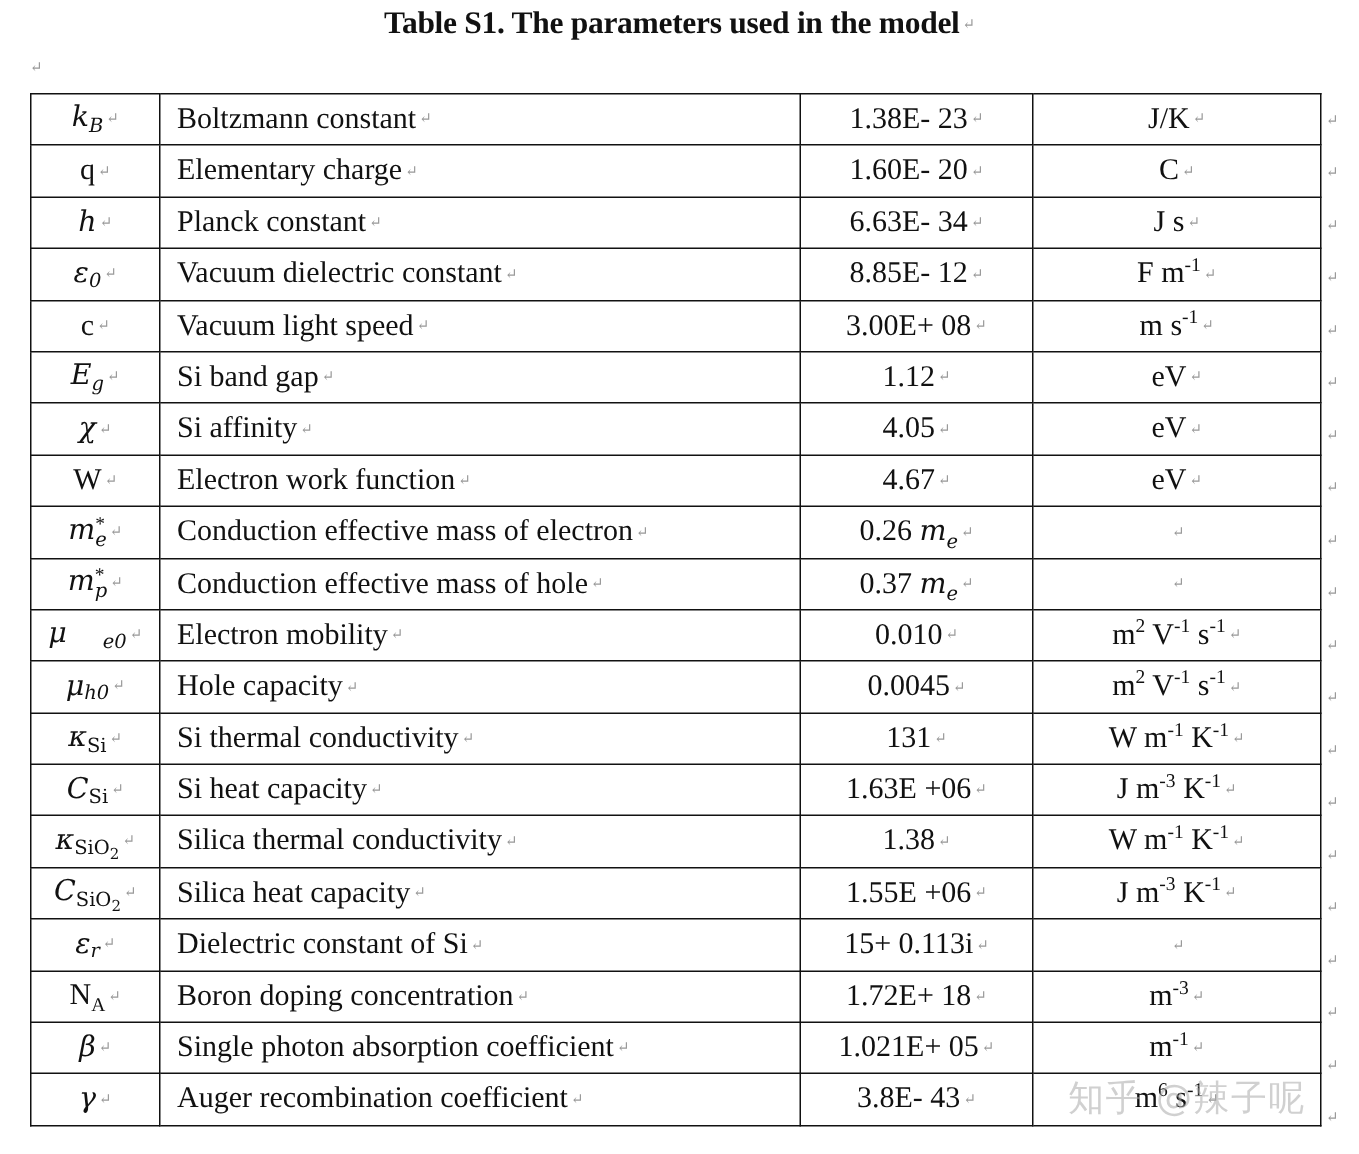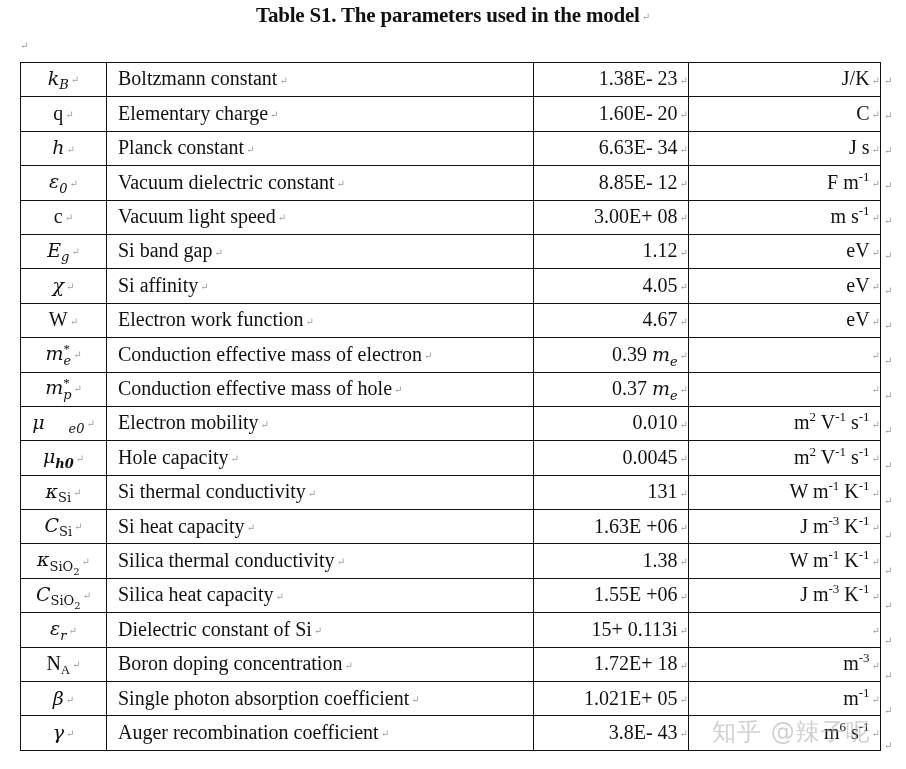--- a/index.html
+++ b/index.html
@@ -7,21 +7,21 @@
          font-family: "Liberation Serif", "DejaVu Serif", serif; color: #111; }
   .title { position: absolute; top: 2px; left: 0; width: 906px; text-align: center;
            font-weight: bold; font-size: 21px; line-height: 26px; letter-spacing: -0.2px; }
   .pm { color: #9a9a9a; font-size: 10px; font-weight: normal; margin-left: 2px; vertical-align: middle; }
   .para-mark { position: absolute; left: 20px; top: 40px; color: #9a9a9a; font-size: 10px; }
   table.params { position: absolute; left: 20px; top: 62px; border-collapse: collapse; table-layout: fixed; }
   table.params td { border: 1.5px solid #111; height: 33.4px; padding: 0; font-size: 20px; line-height: 20px; vertical-align: middle; white-space: nowrap; }
   col.c1 { width: 86px; } col.c2 { width: 427px; } col.c3 { width: 155px; } col.c4 { width: 192px; }
   td.sym { text-align: center; }
   td.desc { padding-left: 11px !important; text-align: left; }
-  td.val, td.unit { text-align: right; }
+  td.val, td.unit { text-align: center; }
   .math { font-family: "DejaVu Serif", serif; font-style: italic; font-size: 19px; }
   .up { font-style: normal; }
   sub, sup { font-size: 13px; line-height: 0; }
   .row-mark { position: absolute; left: 884px; color: #9a9a9a; font-size: 10px; }
   .watermark { position: absolute; left: 712px; top: 716px; font-size: 24px; color: rgba(170,170,170,0.55);
                font-family: "DejaVu Sans", sans-serif; letter-spacing: 1px; pointer-events: none; }
 </style>
 </head>
 <body>
 
@@ -80,37 +80,37 @@
       </tr>
       <tr>
         <td class="sym"><span>W</span><span class="pm">↵</span></td>
         <td class="desc"><span>Electron work function</span><span class="pm">↵</span></td>
         <td class="val"><span>4.67</span><span class="pm">↵</span></td>
         <td class="unit"><span>eV</span><span class="pm">↵</span></td>
       </tr>
       <tr>
         <td class="sym"><span class="math">m</span><span style="display: inline-block; vertical-align: middle; line-height: 12px; text-align: left;"><sup class="up" style="display: block; line-height: 12px;">*</sup><sub class="" style="font-style: italic; display: block; line-height: 12px; font-family: &quot;DejaVu Serif&quot;, serif;">e</sub></span><span class="pm">↵</span></td>
         <td class="desc"><span>Conduction effective mass of electron</span><span class="pm">↵</span></td>
-        <td class="val"><span>0.39 </span><span class="math">m</span><sub style="font-style: italic; font-family: &quot;DejaVu Serif&quot;, serif;">e</sub><span class="pm">↵</span></td>
+        <td class="val"><span>0.26 </span><span class="math">m</span><sub style="font-style: italic; font-family: &quot;DejaVu Serif&quot;, serif;">e</sub><span class="pm">↵</span></td>
         <td class="unit"><span></span><span class="pm">↵</span></td>
       </tr>
       <tr>
         <td class="sym"><span class="math">m</span><span style="display: inline-block; vertical-align: middle; line-height: 12px; text-align: left;"><sup class="up" style="display: block; line-height: 12px;">*</sup><sub class="" style="font-style: italic; display: block; line-height: 12px; font-family: &quot;DejaVu Serif&quot;, serif;">p</sub></span><span class="pm">↵</span></td>
         <td class="desc"><span>Conduction effective mass of hole</span><span class="pm">↵</span></td>
         <td class="val"><span>0.37 </span><span class="math">m</span><sub style="font-style: italic; font-family: &quot;DejaVu Serif&quot;, serif;">e</sub><span class="pm">↵</span></td>
         <td class="unit"><span></span><span class="pm">↵</span></td>
       </tr>
       <tr>
         <td class="sym"><span class="math">μ</span><span style="display: inline-block; vertical-align: middle; line-height: 12px; text-align: right; margin-left: 24px;"><sub class="" style="font-style: italic; display: block; line-height: 12px; font-family: &quot;DejaVu Serif&quot;, serif; margin-top: 10px;">e0</sub></span><span class="pm">↵</span></td>
         <td class="desc"><span>Electron mobility</span><span class="pm">↵</span></td>
         <td class="val"><span>0.010</span><span class="pm">↵</span></td>
         <td class="unit"><span>m<sup>2</sup> V<sup>-1</sup> s<sup>-1</sup></span><span class="pm">↵</span></td>
       </tr>
       <tr>
-        <td class="sym"><span class="math">μ</span><span style="display: inline-block; vertical-align: middle; line-height: 12px; text-align: center; font-weight: bold;"><sub class="" style="font-style: italic; display: block; line-height: 12px; font-family: &quot;DejaVu Serif&quot;, serif; margin-top: 10px;">h0</sub></span><span class="pm">↵</span></td>
+        <td class="sym"><span class="math">μ</span><span style="display: inline-block; vertical-align: middle; line-height: 12px; text-align: center;"><sub class="" style="font-style: italic; display: block; line-height: 12px; font-family: &quot;DejaVu Serif&quot;, serif; margin-top: 10px;">h0</sub></span><span class="pm">↵</span></td>
         <td class="desc"><span>Hole capacity</span><span class="pm">↵</span></td>
         <td class="val"><span>0.0045</span><span class="pm">↵</span></td>
         <td class="unit"><span>m<sup>2</sup> V<sup>-1</sup> s<sup>-1</sup></span><span class="pm">↵</span></td>
       </tr>
       <tr>
         <td class="sym"><span class="math">κ</span><span style="display: inline-block; vertical-align: middle; line-height: 12px; text-align: left;"><sub class="up" style="display: block; line-height: 12px; font-family: &quot;DejaVu Serif&quot;, serif; margin-top: 10px;">Si</sub></span><span class="pm">↵</span></td>
         <td class="desc"><span>Si thermal conductivity</span><span class="pm">↵</span></td>
         <td class="val"><span>131</span><span class="pm">↵</span></td>
         <td class="unit"><span>W m<sup>-1</sup> K<sup>-1</sup></span><span class="pm">↵</span></td>
       </tr>

